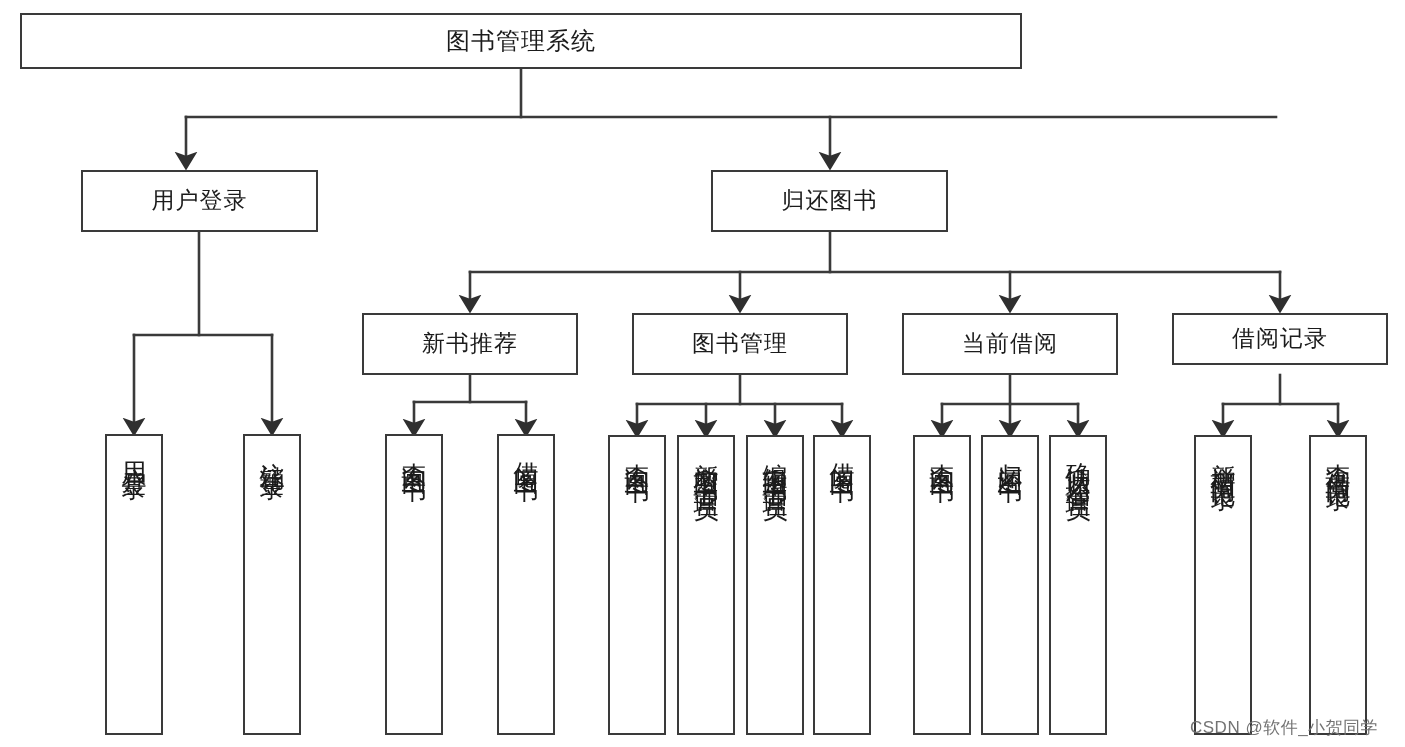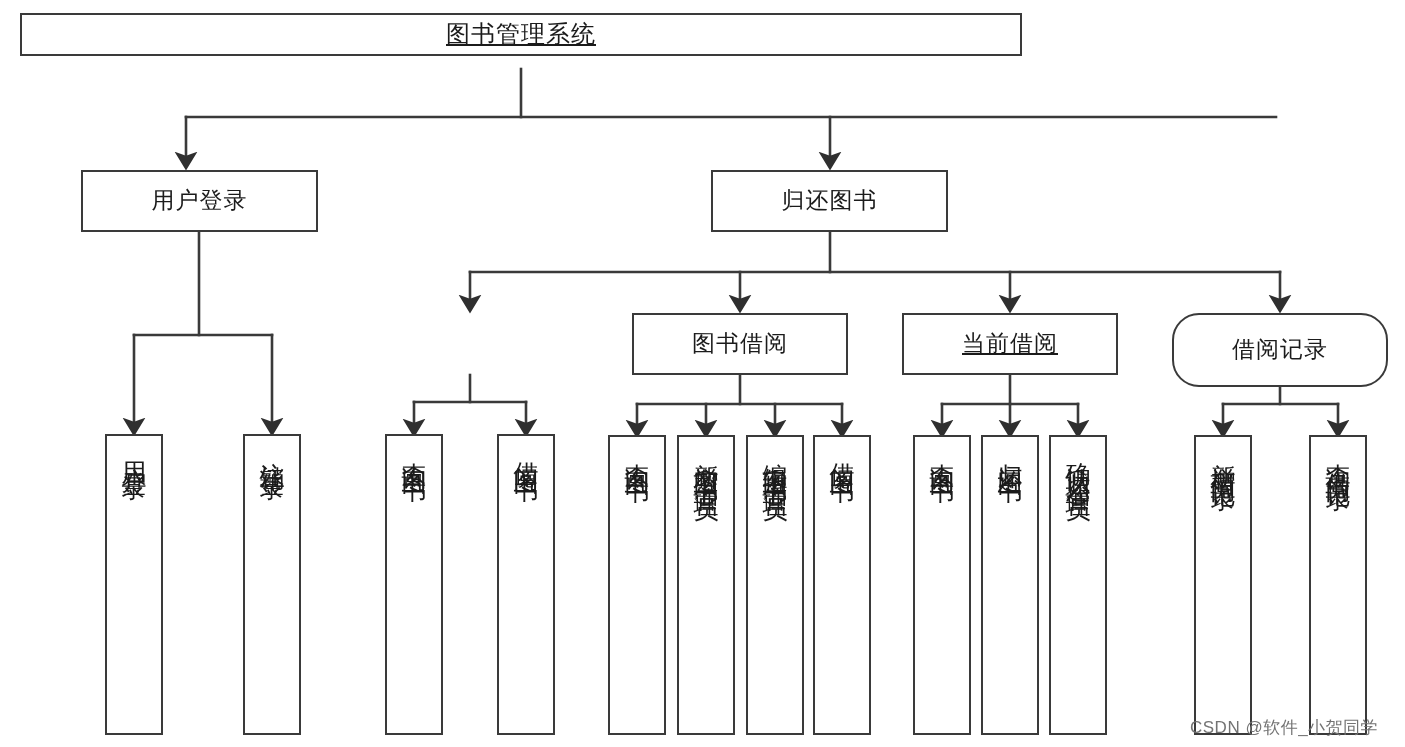--- a/index.html
+++ b/index.html
@@ -120,38 +120,41 @@
       <path d="M1010,404 L1010,428" marker-end="url(#arrow)"></path>
       <path d="M1078,404 L1078,428" marker-end="url(#arrow)"></path>
 
       <path d="M1280,375 L1280,404"></path>
       <path d="M1223,404 L1338,404"></path>
       <path d="M1223,404 L1223,428" marker-end="url(#arrow)"></path>
       <path d="M1338,404 L1338,428" marker-end="url(#arrow)"></path>
     </g>
   </svg>
 
-  <div class="node horiz root" style="left:20px; top:13px; width:1002px; height:43px;text-decoration:underline;">
+  <div class="node horiz root" style="left:20px; top:13px; width:1002px; height:56px;">
     <span class="node-label">图书管理系统</span>
   </div>
 
   <div class="node horiz" style="left:81px; top:170px; width:237px; height:62px;">
     <span class="node-label">用户登录</span>
   </div>
   <div class="node horiz" style="left:711px; top:170px; width:237px; height:62px;">
     <span class="node-label">归还图书</span>
   </div>
 
+  <div class="node horiz" style="left:362px; top:313px; width:216px; height:62px;">
+    <span class="node-label">新书推荐</span>
+  </div>
   <div class="node horiz" style="left:632px; top:313px; width:216px; height:62px;">
-    <span class="node-label">图书借阅</span>
-  </div>
-  <div class="node horiz" style="left:902px; top:313px; width:216px; height:62px;text-decoration:underline;">
+    <span class="node-label">图书管理</span>
+  </div>
+  <div class="node horiz" style="left:902px; top:313px; width:216px; height:62px;">
     <span class="node-label">当前借阅</span>
   </div>
-  <div class="node horiz" style="left:1172px; top:313px; width:216px; height:74px;border-radius:27px;">
+  <div class="node horiz" style="left:1172px; top:313px; width:216px; height:52px;">
     <span class="node-label">借阅记录</span>
   </div>
 
   <div class="node vert" style="left:105px; top:434px; width:58px; height:301px;">
     <span class="node-label">用户登录</span>
   </div>
   <div class="node vert" style="left:243px; top:434px; width:58px; height:301px;">
     <span class="node-label">注销登录</span>
   </div>
 

